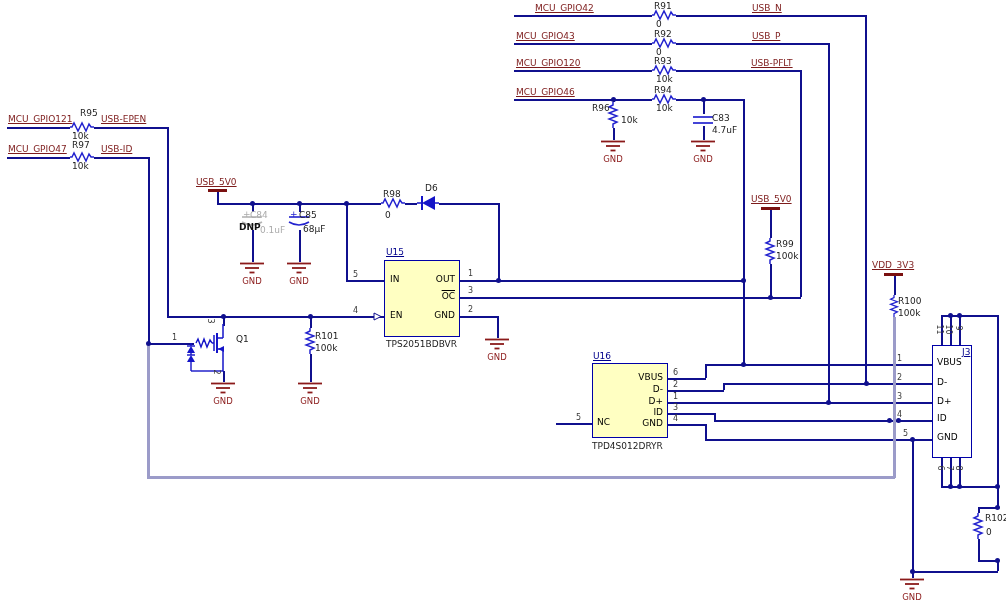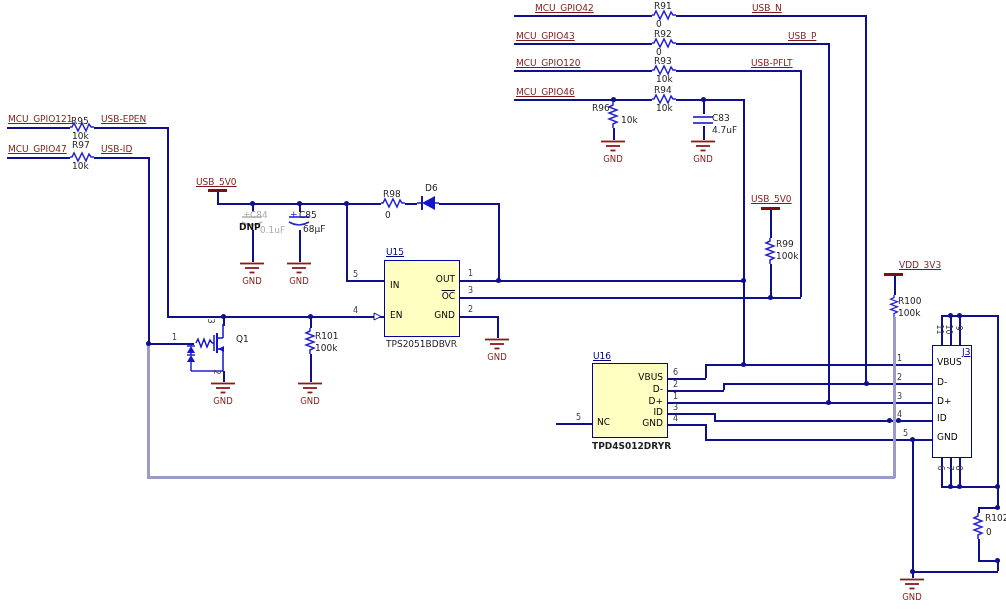--- a/index.html
+++ b/index.html
@@ -275,51 +275,51 @@
   <div class="pbar" style="left:761px;top:207px;width:19px;"></div>
   <div class="pbar" style="left:884px;top:273px;width:19px;"></div>
 
   <div class="icbox" style="left:384px;top:260px;width:76px;height:77px;"></div>
   <div class="icbox" style="left:592px;top:363px;width:76px;height:75px;"></div>
   <div class="j3box" style="left:932px;top:345px;width:40px;height:113px;"></div>
 
   <div class="lbl net" style="left:535px;top:3px;">MCU_GPIO42</div>
   <div class="lbl net" style="left:752px;top:3px;">USB_N</div>
   <div class="lbl net" style="left:516px;top:31px;">MCU_GPIO43</div>
-  <div class="lbl net" style="left:752px;top:31px;margin-left:36px;">USB_P</div>
+  <div class="lbl net" style="left:752px;top:31px;">USB_P</div>
   <div class="lbl net" style="left:516px;top:58px;">MCU_GPIO120</div>
   <div class="lbl net" style="left:751px;top:58px;text-align:center;">USB-PFLT</div>
   <div class="lbl net" style="left:516px;top:87px;">MCU_GPIO46</div>
   <div class="lbl net" style="left:8px;top:114px;">MCU_GPIO121</div>
   <div class="lbl net" style="left:101px;top:114px;">USB-EPEN</div>
   <div class="lbl net" style="left:8px;top:144px;">MCU_GPIO47</div>
   <div class="lbl net" style="left:101px;top:144px;">USB-ID</div>
 
   <div class="lbl pwr" style="left:196px;top:177px;">USB_5V0</div>
   <div class="lbl pwr" style="left:751px;top:194px;">USB_5V0</div>
-  <div class="lbl pwr" style="left:872px;top:260px;margin-left:27px;">VDD_3V3</div>
+  <div class="lbl pwr" style="left:872px;top:260px;">VDD_3V3</div>
 
   <div class="lbl gndl" style="left:597px;top:154px;">GND</div>
   <div class="lbl gndl" style="left:687px;top:154px;">GND</div>
   <div class="lbl gndl" style="left:236px;top:276px;">GND</div>
   <div class="lbl gndl" style="left:283px;top:276px;">GND</div>
   <div class="lbl gndl" style="left:481px;top:352px;">GND</div>
   <div class="lbl gndl" style="left:207px;top:396px;">GND</div>
   <div class="lbl gndl" style="left:294px;top:396px;">GND</div>
   <div class="lbl gndl" style="left:896px;top:592px;">GND</div>
 
   <div class="lbl ref" style="left:654px;top:1px;">R91</div>
   <div class="lbl val" style="left:656px;top:19px;">0</div>
   <div class="lbl ref" style="left:654px;top:29px;">R92</div>
   <div class="lbl val" style="left:656px;top:47px;">0</div>
   <div class="lbl ref" style="left:654px;top:56px;">R93</div>
   <div class="lbl val" style="left:656px;top:74px;">10k</div>
   <div class="lbl ref" style="left:654px;top:85px;">R94</div>
   <div class="lbl val" style="left:656px;top:103px;">10k</div>
-  <div class="lbl ref" style="left:71px;top:108px;margin-top:8px;">R95</div>
+  <div class="lbl ref" style="left:80px;top:108px;">R95</div>
   <div class="lbl val" style="left:72px;top:131px;">10k</div>
   <div class="lbl ref" style="left:72px;top:140px;">R97</div>
   <div class="lbl val" style="left:72px;top:161px;">10k</div>
   <div class="lbl ref" style="left:592px;top:103px;">R96</div>
   <div class="lbl val" style="left:621px;top:115px;">10k</div>
   <div class="lbl ref" style="left:712px;top:113px;">C83</div>
   <div class="lbl val" style="left:712px;top:125px;">4.7uF</div>
   <div class="lbl ref" style="left:383px;top:189px;">R98</div>
   <div class="lbl val" style="left:385px;top:210px;">0</div>
   <div class="lbl ref" style="left:425px;top:183px;">D6</div>
@@ -335,33 +335,33 @@
   <div class="lbl ref" style="left:898px;top:296px;">R100</div>
   <div class="lbl val" style="left:898px;top:308px;">100k</div>
   <div class="lbl ref" style="left:315px;top:331px;">R101</div>
   <div class="lbl val" style="left:315px;top:343px;">100k</div>
   <div class="lbl ref" style="left:236px;top:334px;">Q1</div>
   <div class="lbl ref" style="left:985px;top:513px;">R102</div>
   <div class="lbl val" style="left:986px;top:527px;">0</div>
 
   <div class="lbl icref" style="left:386px;top:247px;">U15</div>
   <div class="lbl partno" style="left:386px;top:339px;">TPS2051BDBVR</div>
-  <div class="lbl pinname" style="left:390px;top:280px;">IN</div>
+  <div class="lbl pinname" style="left:390px;top:274px;">IN</div>
   <div class="lbl pinname" style="left:390px;top:310px;">EN</div>
   <div class="lbl pinname ra" style="left:415px;top:274px;width:40px;">OUT</div>
   <div class="lbl pinname ra" style="left:415px;top:291px;width:40px;text-decoration:overline;text-align:right;">OC</div>
   <div class="lbl pinname ra" style="left:415px;top:310px;width:40px;">GND</div>
   <div class="lbl pinnum" style="left:353px;top:269px;">5</div>
   <div class="lbl pinnum" style="left:353px;top:305px;">4</div>
   <div class="lbl pinnum" style="left:468px;top:268px;">1</div>
   <div class="lbl pinnum" style="left:468px;top:285px;">3</div>
   <div class="lbl pinnum" style="left:468px;top:304px;">2</div>
 
   <div class="lbl icref" style="left:593px;top:351px;">U16</div>
-  <div class="lbl partno" style="left:592px;top:441px;font-weight:bold;">TPD4S012DRYR</div>
+  <div class="lbl partno" style="left:592px;top:441px;">TPD4S012DRYR</div>
   <div class="lbl pinname ra" style="left:608px;top:372px;width:55px;">VBUS</div>
   <div class="lbl pinname ra" style="left:608px;top:384px;width:55px;">D-</div>
   <div class="lbl pinname ra" style="left:608px;top:396px;width:55px;">D+</div>
   <div class="lbl pinname ra" style="left:608px;top:407px;width:55px;">ID</div>
   <div class="lbl pinname ra" style="left:608px;top:418px;width:55px;">GND</div>
   <div class="lbl pinname" style="left:597px;top:417px;">NC</div>
   <div class="lbl pinnum" style="left:673px;top:367px;">6</div>
   <div class="lbl pinnum" style="left:673px;top:379px;">2</div>
   <div class="lbl pinnum" style="left:673px;top:391px;">1</div>
   <div class="lbl pinnum" style="left:673px;top:402px;">3</div>

